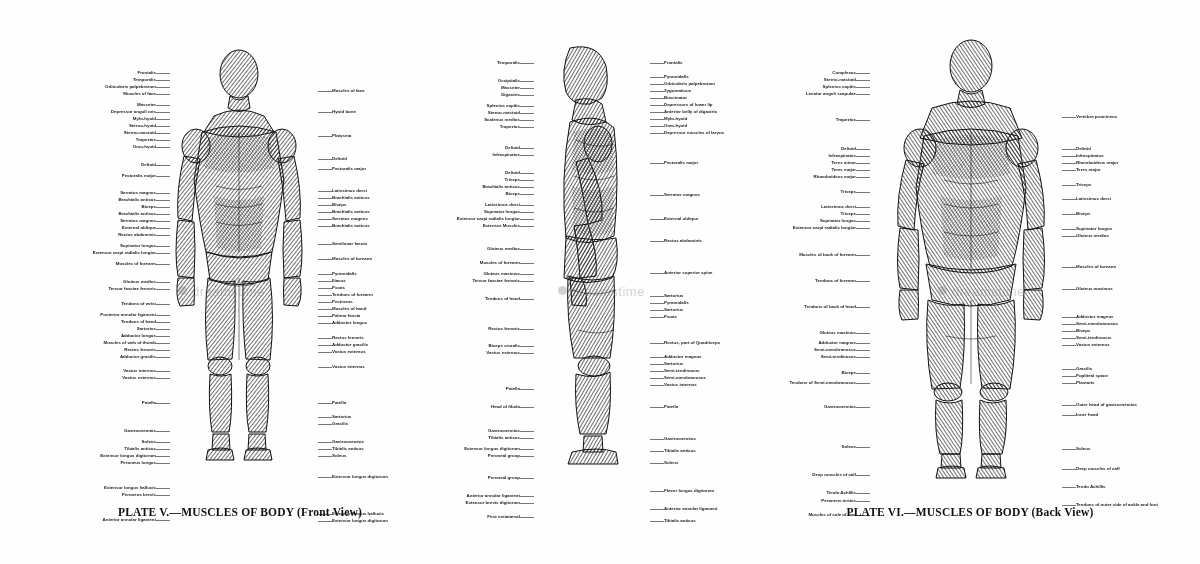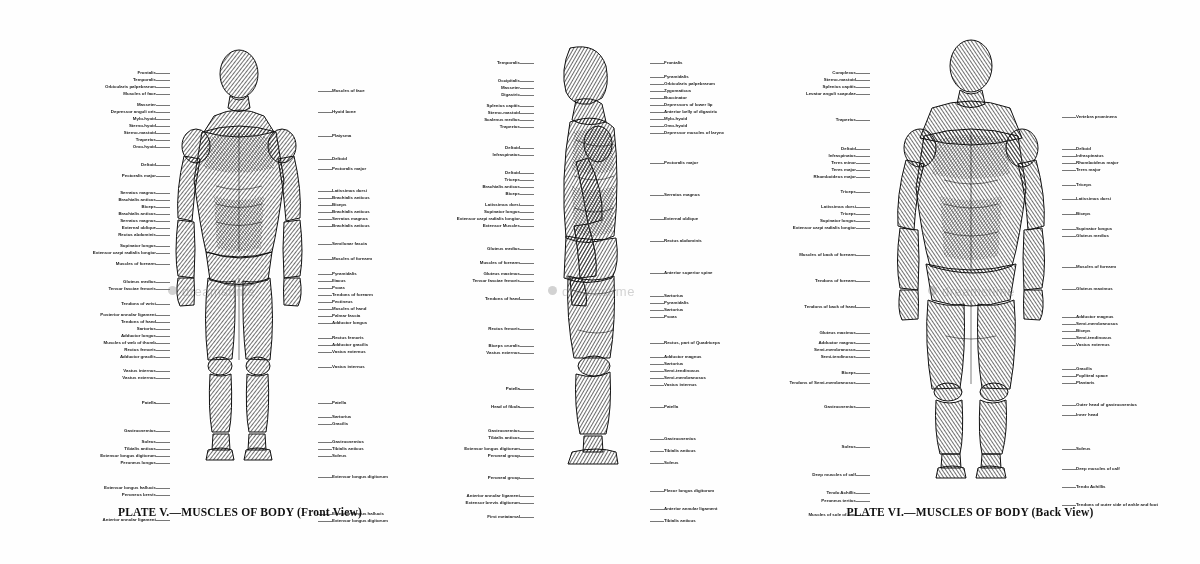--- a/index.html
+++ b/index.html
@@ -74,21 +74,21 @@
   
   .figure {
     position: absolute;
     top: 48px;
   }
   .figure svg { display: block; }
 
   
   .watermark {
     position: absolute;
-    left: 2px; top: 0;
+    left: 12px; top: 0;
     width: 1084px; height: 564px;
     pointer-events: none;
   }
   .wm-text {
     position: absolute;
     font-family: "Liberation Sans", sans-serif;
     font-size: 13px;
     color: rgba(120,120,120,0.33);
     letter-spacing: .5px;
     white-space: nowrap;

